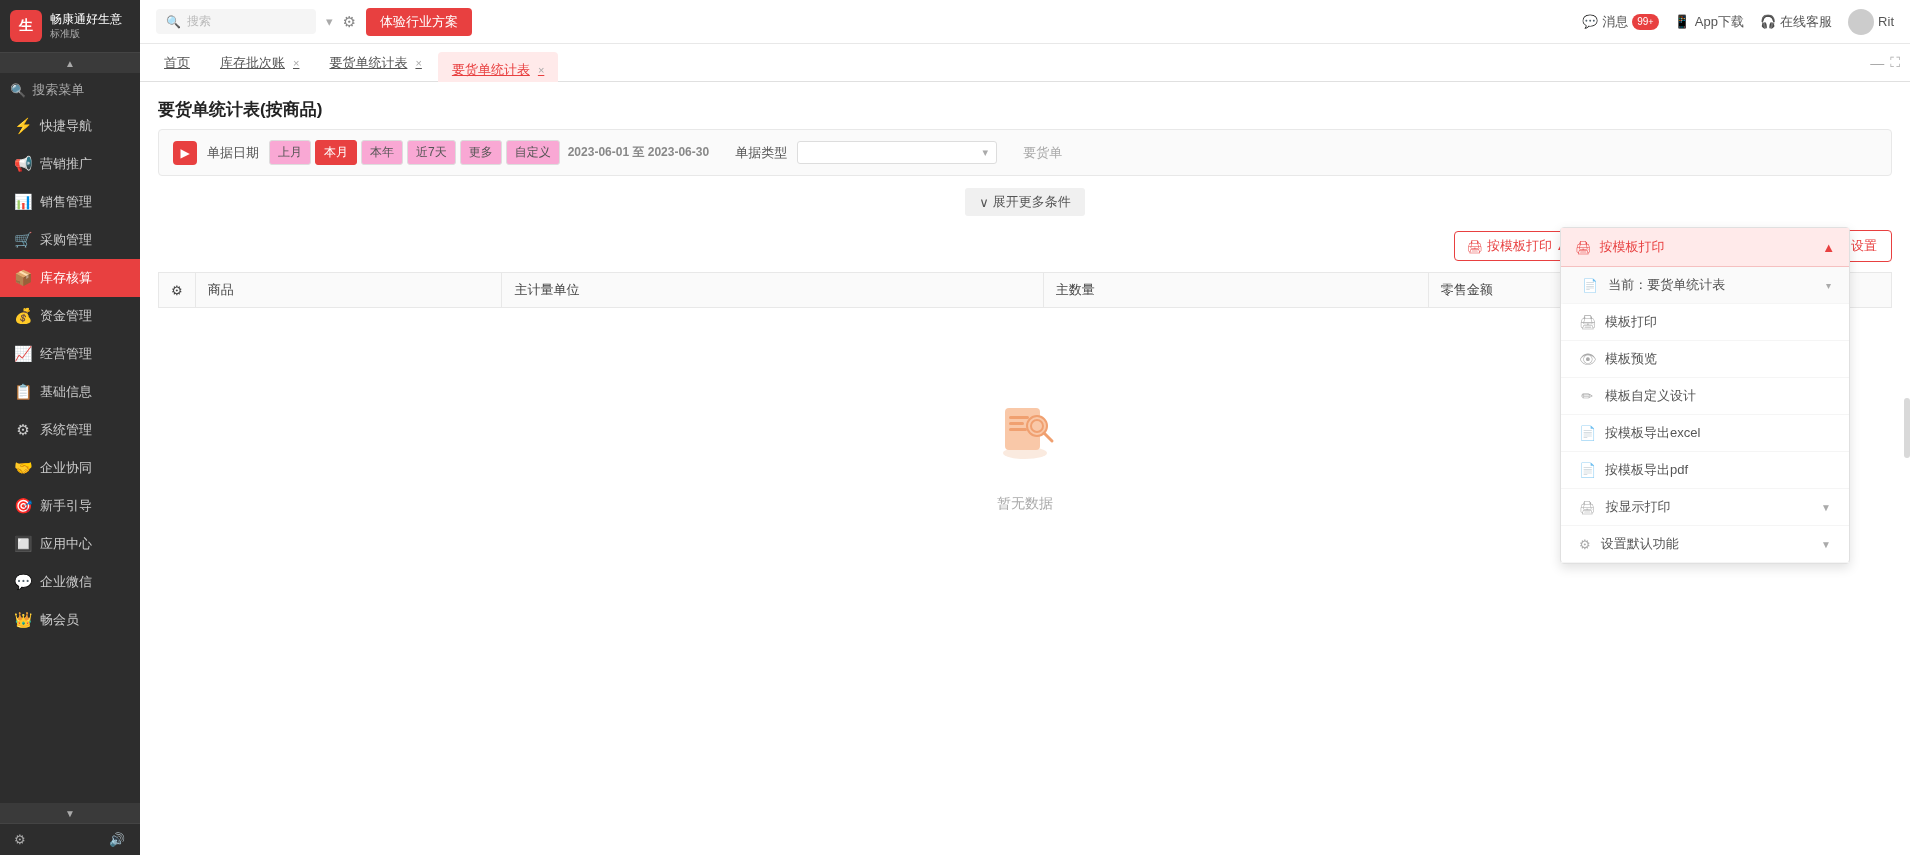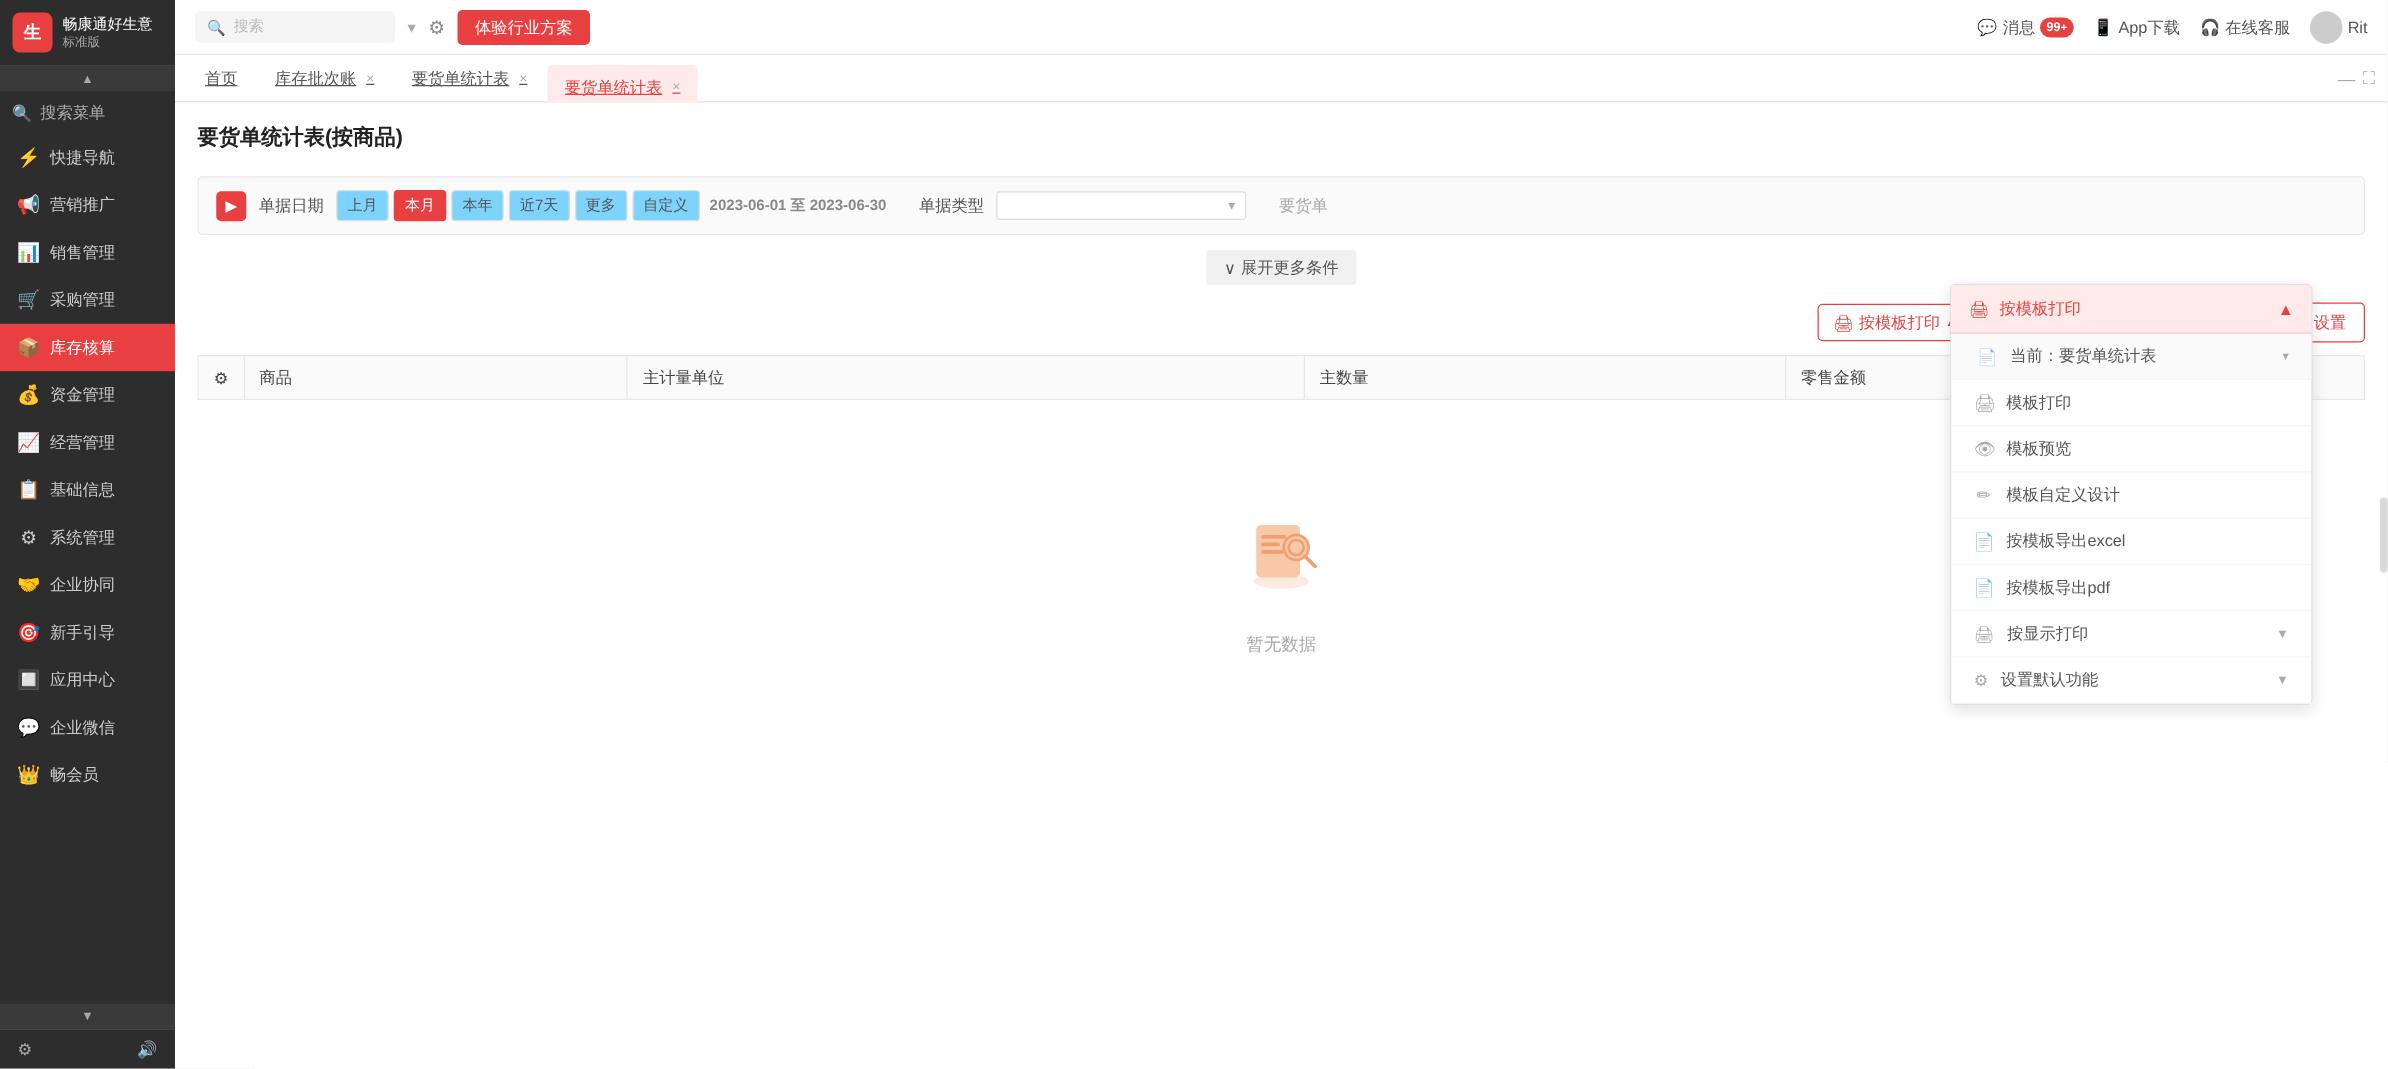--- a/index.html
+++ b/index.html
@@ -99,21 +99,21 @@
       padding: 5px 14px; cursor: pointer;
       font-size: 13px;
     }
     .topbar-spacer { flex: 1; }
     .topbar-right { display: flex; align-items: center; gap: 16px; color: #555; font-size: 13px; }
     .topbar-right-item { display: flex; align-items: center; gap: 4px; cursor: pointer; }
     .badge {
       background: #e84040; color: #fff;
       border-radius: 10px; font-size: 10px;
       padding: 0 5px; min-width: 18px; text-align: center;
-      line-height: 16px; height: 16px; display: inline-block; font-weight: bold;
+      line-height: 16px; height: 16px; display: inline-block;
     }
     .avatar { width: 26px; height: 26px; border-radius: 50%; background: #ccc; display: inline-block; }
     .user-name { color: #555; }
 
     
     .tabbar {
       background: #fff;
       display: flex;
       align-items: center;
       border-bottom: 1px solid #e0e0e0;
@@ -148,21 +148,21 @@
       margin: 0;
       padding: 16px 18px;
       min-height: 100%;
       position: relative;
     }
 
     .page-title {
       font-size: 17px;
       font-weight: bold;
       color: #222;
-      margin-bottom: 20px;
+      margin-bottom: 8px;
     }
 
     
     .filter-bar {
       display: flex; align-items: center; gap: 10px;
       background: #fafafa;
       border: 1px solid #e8e8e8;
       border-radius: 4px;
       padding: 10px 14px;
       margin-bottom: 8px;
@@ -171,21 +171,21 @@
     .filter-expand-btn {
       width: 24px; height: 24px;
       background: #e84040; color: #fff;
       border: none; border-radius: 4px;
       cursor: pointer; display: flex; align-items: center; justify-content: center;
       font-size: 12px;
     }
     .filter-label { color: #555; font-size: 13px; white-space: nowrap; }
     .filter-date-group { display: flex; align-items: center; gap: 4px; }
     .filter-date-btn {
-      padding: 3px 8px; border: 1px solid #ddd; background: #7dd3fc;
+      padding: 3px 8px; border: 1px solid #ddd; background: #f9a8d4;
       border-radius: 3px; cursor: pointer; font-size: 12px; color: #555;
     }
     .filter-date-btn.active {
       background: #e84040; color: #fff; border-color: #e84040;
     }
     .filter-date-range { color: #888; font-size: 12px; margin-left: 4px; font-weight: bold; }
     .filter-select {
       display: flex; align-items: center; gap: 4px;
       border: 1px solid #ddd; border-radius: 3px;
       padding: 4px 8px; background: #fff; cursor: pointer;

